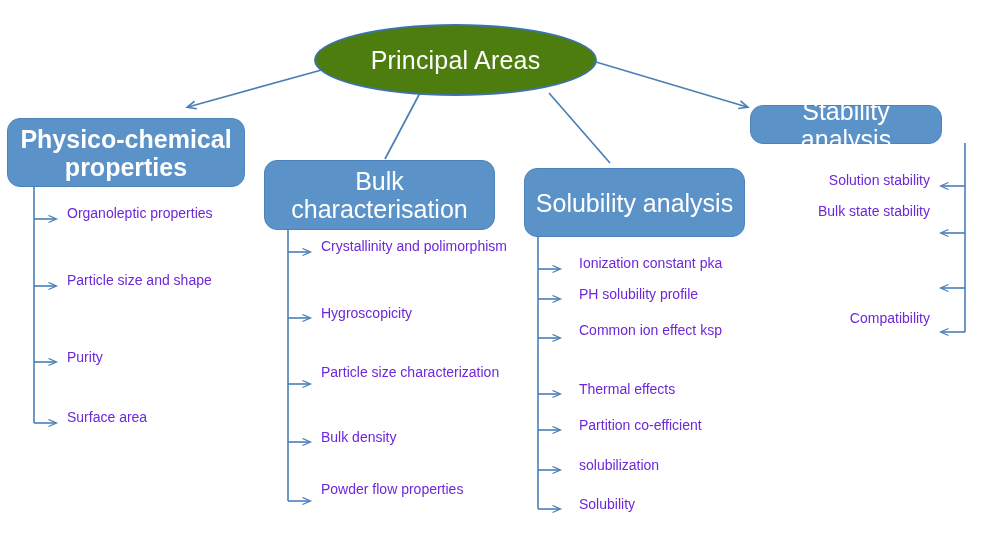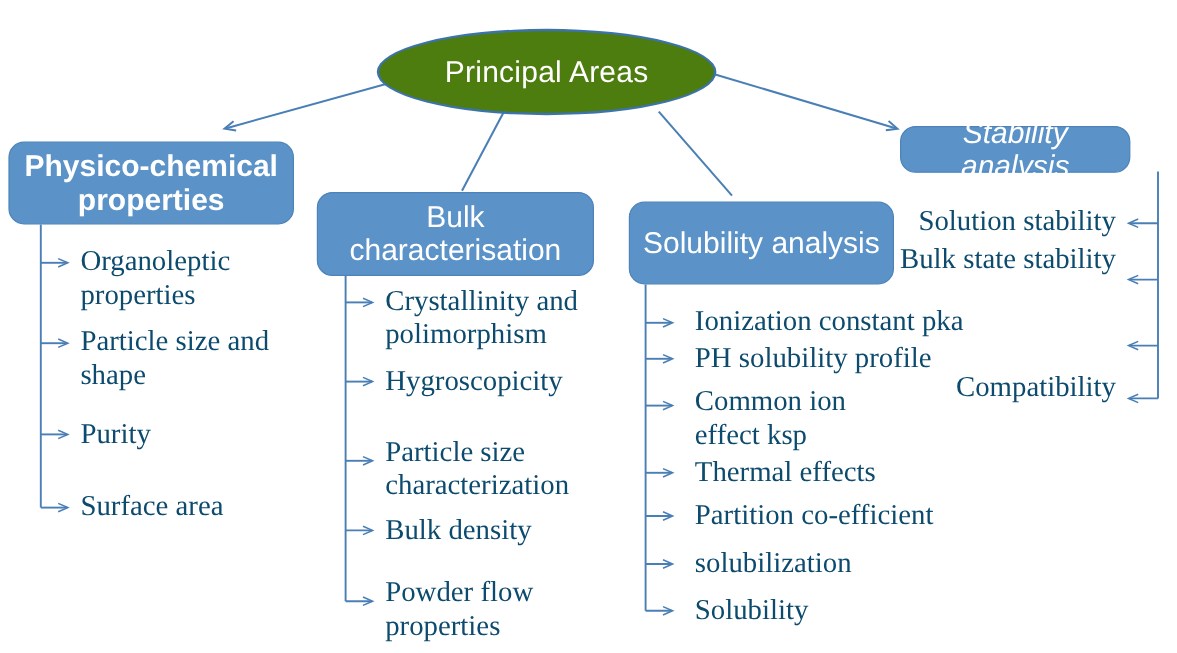--- a/index.html
+++ b/index.html
@@ -39,26 +39,25 @@
     color:#ffffff;
     font-size:25px;
     line-height:1.12;
     box-sizing:border-box;
     padding:2px 6px;
   }
 
   
   .leaf{
     position:absolute;
-    color:#0c4a6e;
-    font-size:24px;
+    color:#6d28d9;
+    font-size:14px;
     line-height:1.16;
     white-space:pre-line;
     box-sizing:border-box;
-    font-family:Liberation Serif, serif;
   }
   .leaf.right{text-align:right;}
 </style>
 </head>
 <body>
 
 <div id="stage">
 
   <svg id="wires" viewBox="0 0 981 544" width="981" height="544">
     <defs>
@@ -124,21 +123,21 @@
   </div>
 
   <div class="node" style="left:264px;top:160px;width:231px;height:70px;">
     <span>Bulk characterisation</span>
   </div>
 
   <div class="node" style="left:524px;top:168px;width:221px;height:69px;">
     <span>Solubility analysis</span>
   </div>
 
-  <div class="node" style="left:750px;top:105px;width:192px;height:39px;font-style:italic;">
+  <div class="node" style="left:750px;top:105px;width:192px;height:39px;">
     <span>Stability analysis</span>
   </div>
 
   <div class="leaf" style="left:67px;top:205px;width:180px;">Organoleptic properties</div>
   <div class="leaf" style="left:67px;top:272px;width:180px;">Particle size and shape</div>
   <div class="leaf" style="left:67px;top:349px;width:180px;">Purity</div>
   <div class="leaf" style="left:67px;top:409px;width:180px;">Surface area</div>
 
   <div class="leaf" style="left:321px;top:238px;width:190px;">Crystallinity and polimorphism</div>
   <div class="leaf" style="left:321px;top:305px;width:200px;">Hygroscopicity</div>

